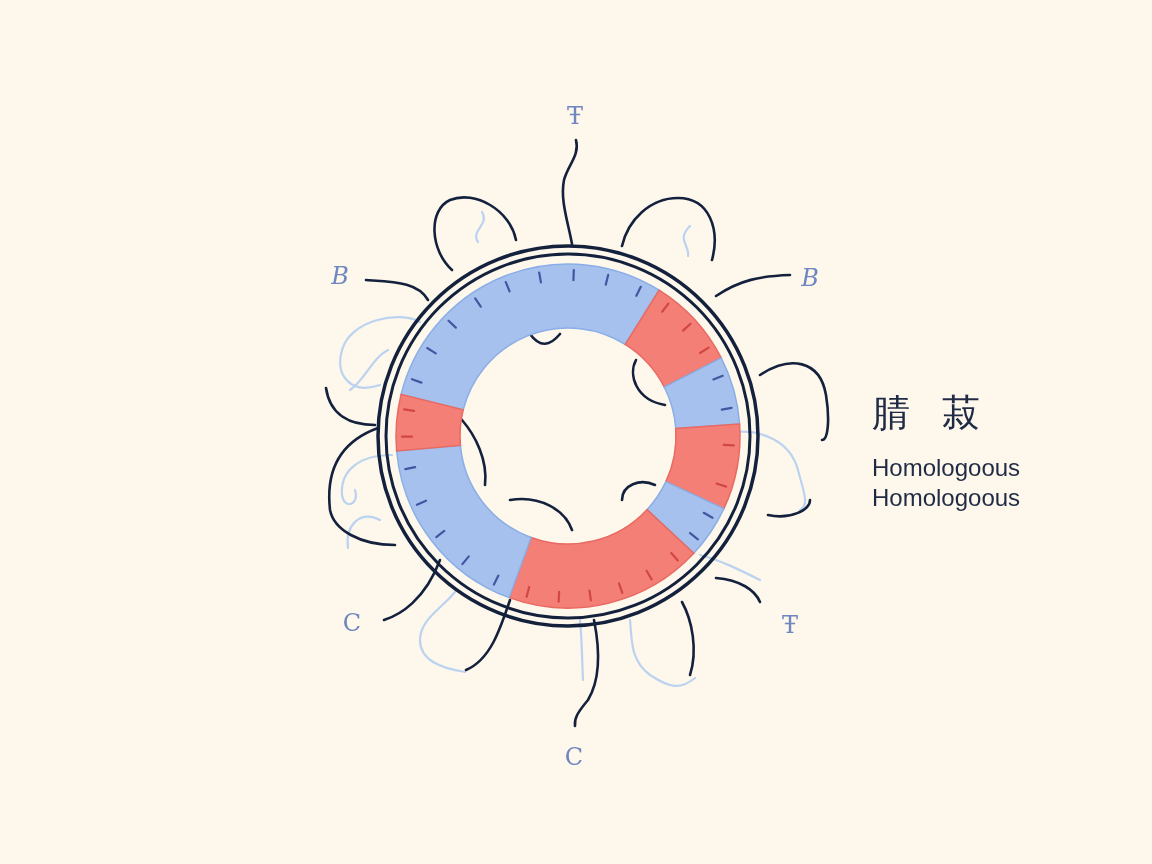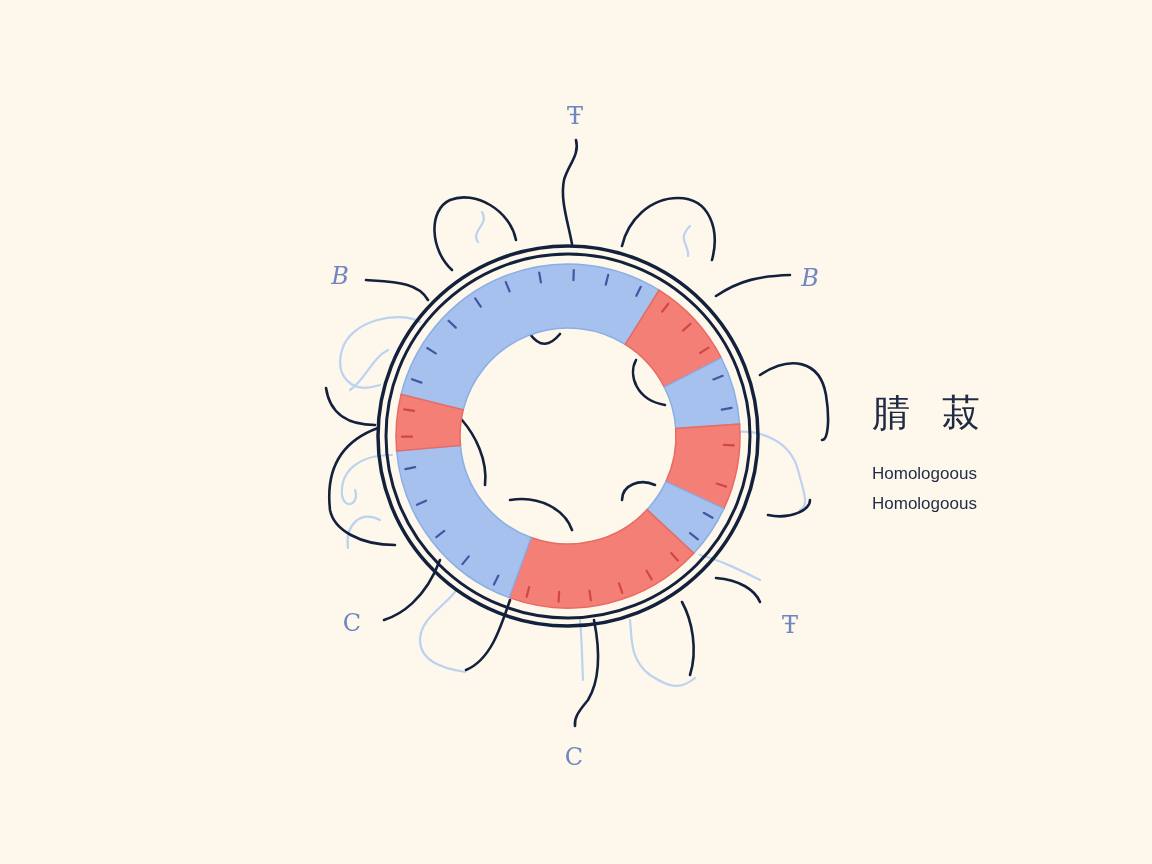--- a/index.html
+++ b/index.html
@@ -32,26 +32,26 @@
     .legend {
       position: absolute;
       left: 872px;
       top: 388px;
       color: #1f2a44;
     }
     .legend .cjk {
       font-family: "DejaVu Sans", sans-serif;
       font-size: 38px;
       letter-spacing: 10px;
-      margin-bottom: 20px;
+      margin-bottom: 14px;
       font-weight: 300;
     }
     .legend .line {
       font-family: "Liberation Sans", sans-serif;
-      font-size: 17px;
+      font-size: 24px;
       line-height: 30px;
     }
   </style>
 </head>
 <body>
 
 <div class="canvas">
 
   <svg class="diagram" width="1152" height="864" viewBox="0 0 1152 864">
 

